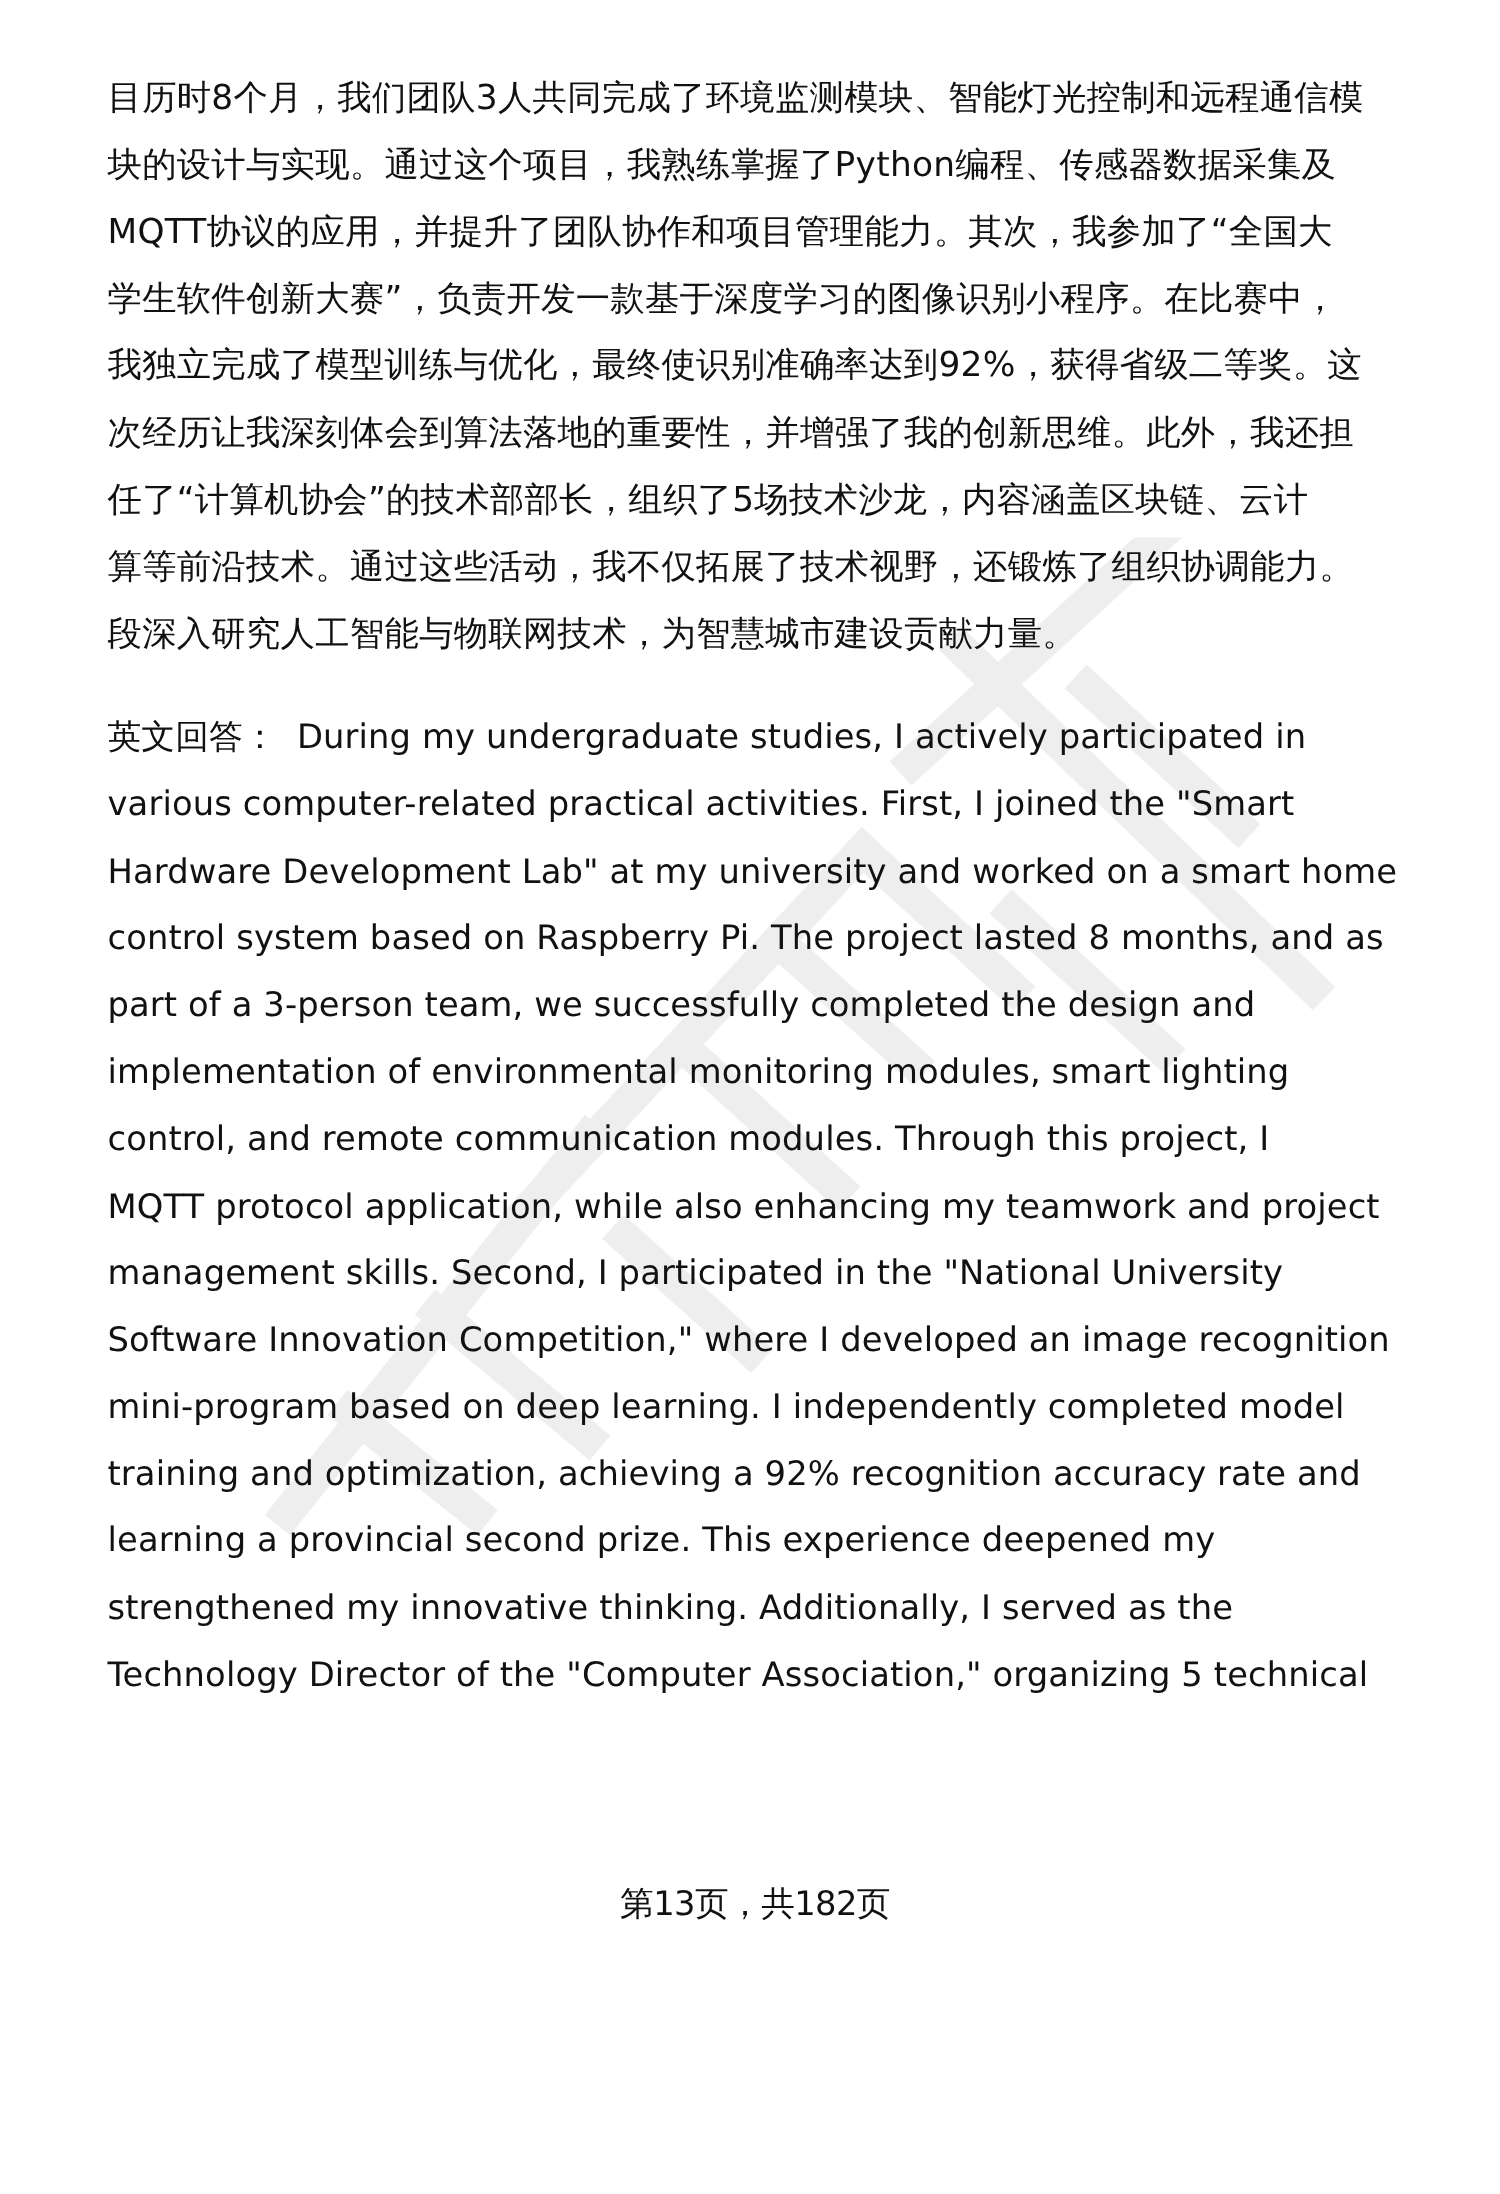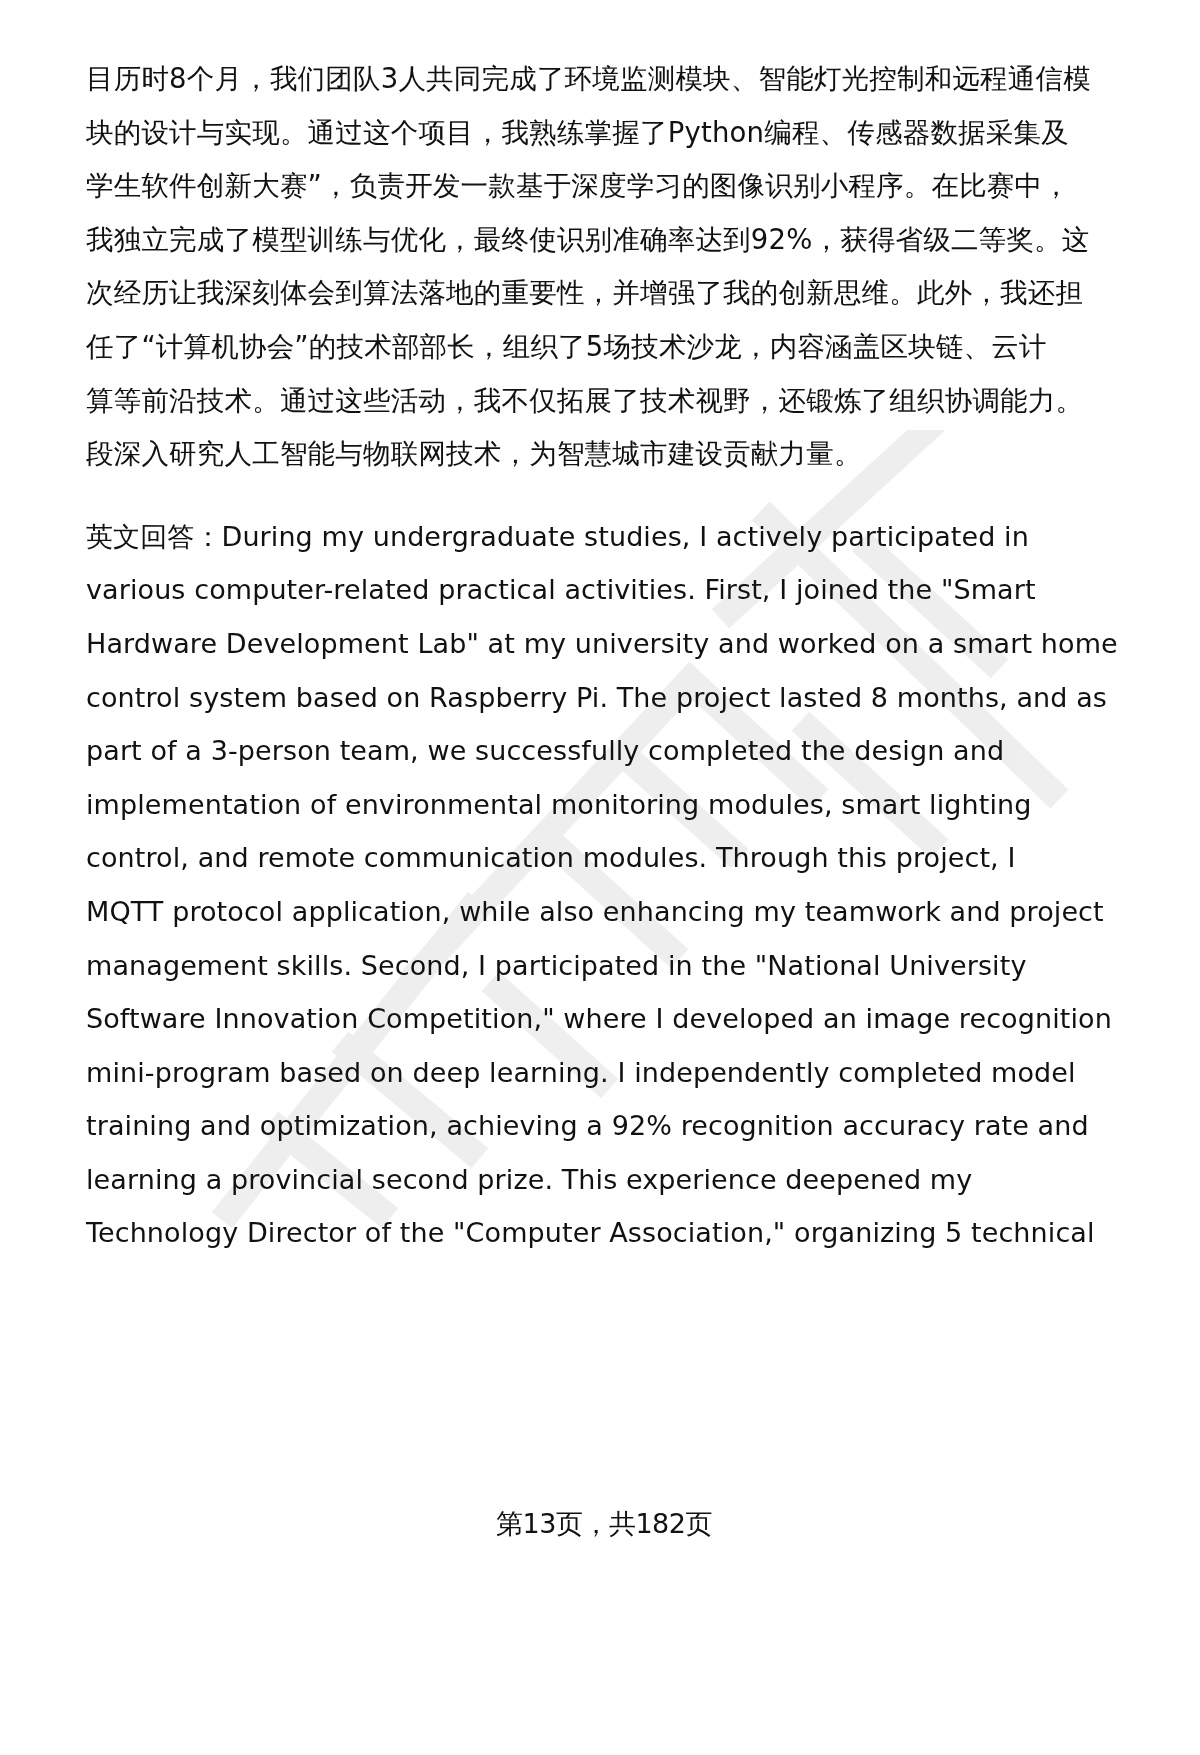--- a/index.html
+++ b/index.html
@@ -42,21 +42,21 @@
     .line {
       height: 53.6px;
       line-height: 53.6px;
       font-size: 27px;
       white-space: nowrap;
       letter-spacing: 0px;
     }
     .zh .line { font-size: 27.5px; letter-spacing: 0.2px; }
     .en .line { font-size: 27px; letter-spacing: 0.1px; }
     .gap { height: 29px; }
-    .label-prefix { }
+    .label-prefix { margin-right: 16px; }
     .footer {
       position: absolute;
       left: 4px;
       width: 1200px;
       top: 1504px;
       text-align: center;
       font-size: 27px;
       line-height: 40px;
       z-index: 1;
       letter-spacing: -0.5px;
@@ -84,20 +84,21 @@
         <path d="M700 120 L820 230"></path>
         <path d="M600 90 L880 360"></path>
       </g>
     </svg>
   </div>
 
   <div class="content">
     <div class="zh">
       <div class="line">目历时8个月，我们团队3人共同完成了环境监测模块、智能灯光控制和远程通信模</div>
       <div class="line">块的设计与实现。通过这个项目，我熟练掌握了Python编程、传感器数据采集及</div>
+      <div class="line">MQTT协议的应用，并提升了团队协作和项目管理能力。其次，我参加了“全国大</div>
       <div class="line">学生软件创新大赛”，负责开发一款基于深度学习的图像识别小程序。在比赛中，</div>
       <div class="line">我独立完成了模型训练与优化，最终使识别准确率达到92%，获得省级二等奖。这</div>
       <div class="line">次经历让我深刻体会到算法落地的重要性，并增强了我的创新思维。此外，我还担</div>
       <div class="line">任了“计算机协会”的技术部部长，组织了5场技术沙龙，内容涵盖区块链、云计</div>
       <div class="line">算等前沿技术。通过这些活动，我不仅拓展了技术视野，还锻炼了组织协调能力。</div>
       <div class="line">段深入研究人工智能与物联网技术，为智慧城市建设贡献力量。</div>
     </div>
 
     <div class="gap"></div>
 
@@ -110,18 +111,19 @@
       <div class="line">control system based on Raspberry Pi. The project lasted 8 months, and as</div>
       <div class="line">part of a 3-person team, we successfully completed the design and</div>
       <div class="line">implementation of environmental monitoring modules, smart lighting</div>
       <div class="line">control, and remote communication modules. Through this project, I</div>
       <div class="line">MQTT protocol application, while also enhancing my teamwork and project</div>
       <div class="line">management skills. Second, I participated in the "National University</div>
       <div class="line">Software Innovation Competition," where I developed an image recognition</div>
       <div class="line">mini-program based on deep learning. I independently completed model</div>
       <div class="line">training and optimization, achieving a 92% recognition accuracy rate and</div>
       <div class="line">learning a provincial second prize. This experience deepened my</div>
+      <div class="line">strengthened my innovative thinking. Additionally, I served as the</div>
       <div class="line">Technology Director of the "Computer Association," organizing 5 technical</div>
     </div>
   </div>
 
   <div class="footer">第13页，共182页</div>
 </div>
 
 </body></html>

